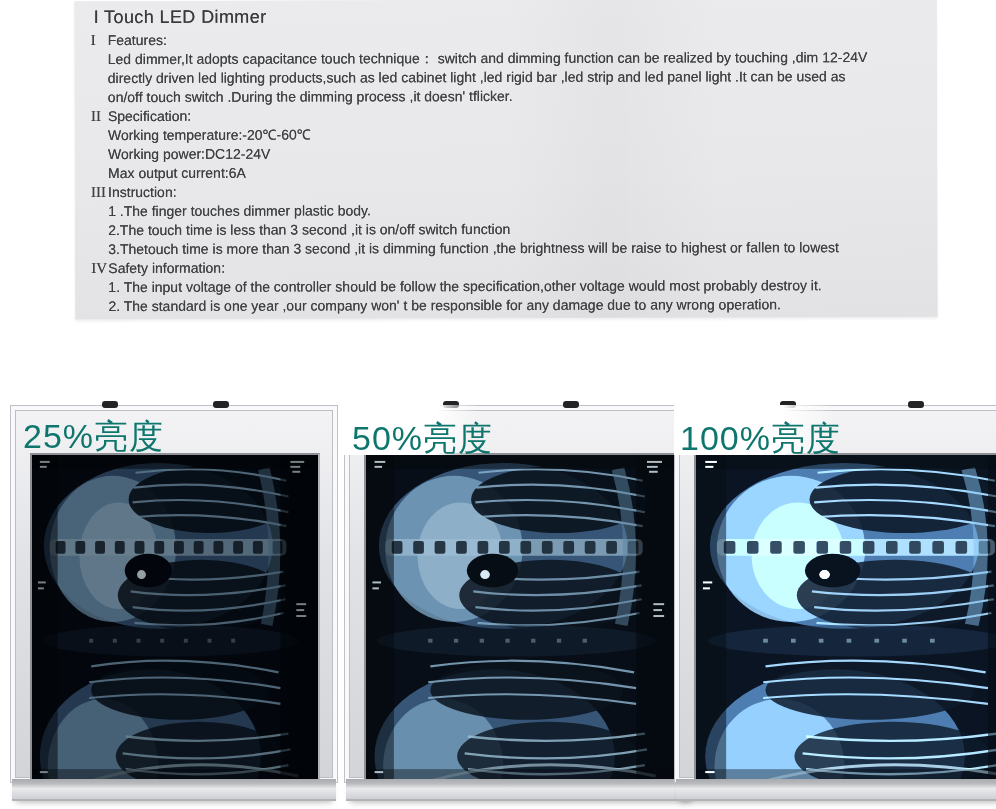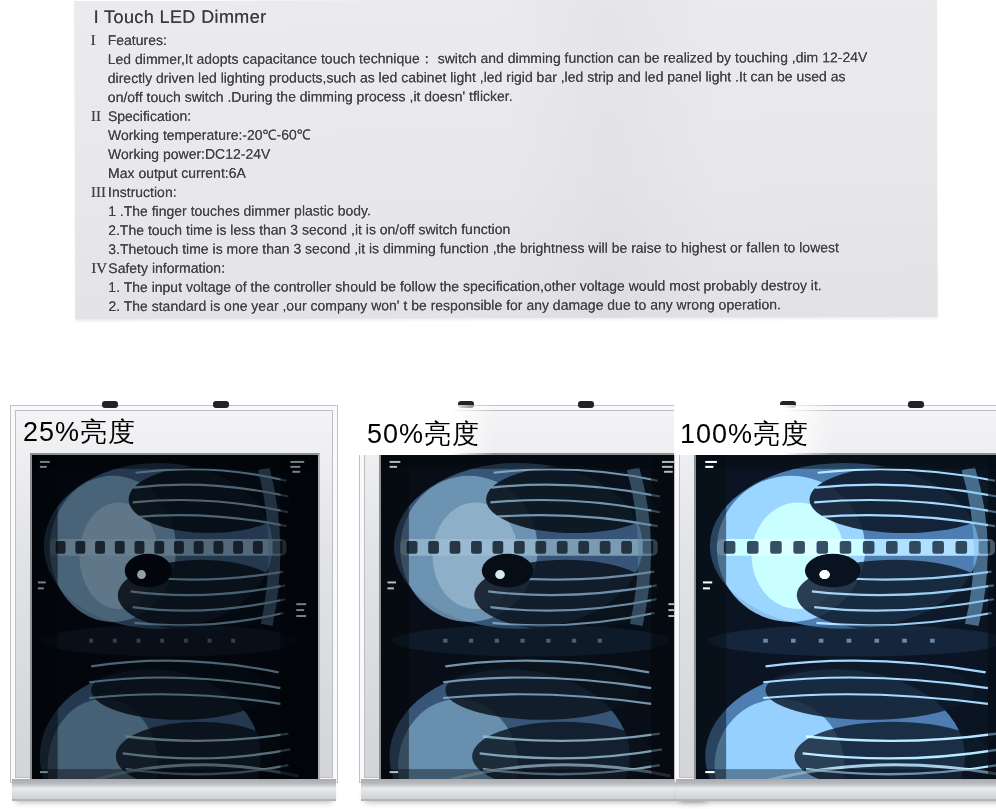--- a/index.html
+++ b/index.html
@@ -36,21 +36,21 @@
     width:17px;flex:0 0 17px;
     font-family:"Liberation Serif", serif;
     font-size:15px;line-height:19px;
   }
   .sec-title{font-size:14px;}
   .line{margin-left:17px;white-space:nowrap;}
 
   
   .viewer{position:absolute;top:405px;height:396px;}
   #v1{left:10px;width:328px;}
-  #v2{left:359px;width:353px;text-align:center;}
+  #v2{left:344px;width:353px;text-align:center;}
   #v3{left:674px;width:378px;}
 
   .frame{
     position:absolute;inset:0 0 18px 0;
     background:linear-gradient(180deg,#f4f4f6 0%,#e2e3e7 40%,#d3d4d8 100%);
     border:1px solid #c0c1c7;
     box-shadow:inset 0 0 0 4px #f9f9fb, inset 0 0 0 5px #bdbec4;
   }
   .clip{
     position:absolute;top:-4px;width:16px;height:7px;
@@ -79,21 +79,21 @@
 
   .glare{
     position:absolute;left:0;top:0;height:50px;
     background:linear-gradient(90deg,#ffffff 0%,#ffffff 68%,rgba(255,255,255,0) 100%);
   }
   #v2 .glare{width:135px;}
   #v3 .glare{width:160px;}
 
   .label{
     position:absolute;left:13px;top:9px;z-index:5;
-    font-size:27px;font-weight:400;letter-spacing:1px;color:#000000;
+    font-size:34px;font-weight:400;letter-spacing:1px;color:#0f766e;
   }
   #v2 .label{left:8px;top:11px;}
   #v3 .label{left:6px;top:11px;}
 </style>
 </head>
 <body>
 
 <svg width="0" height="0" style="position:absolute" aria-hidden="true">
   <defs>
     <g id="xray">

